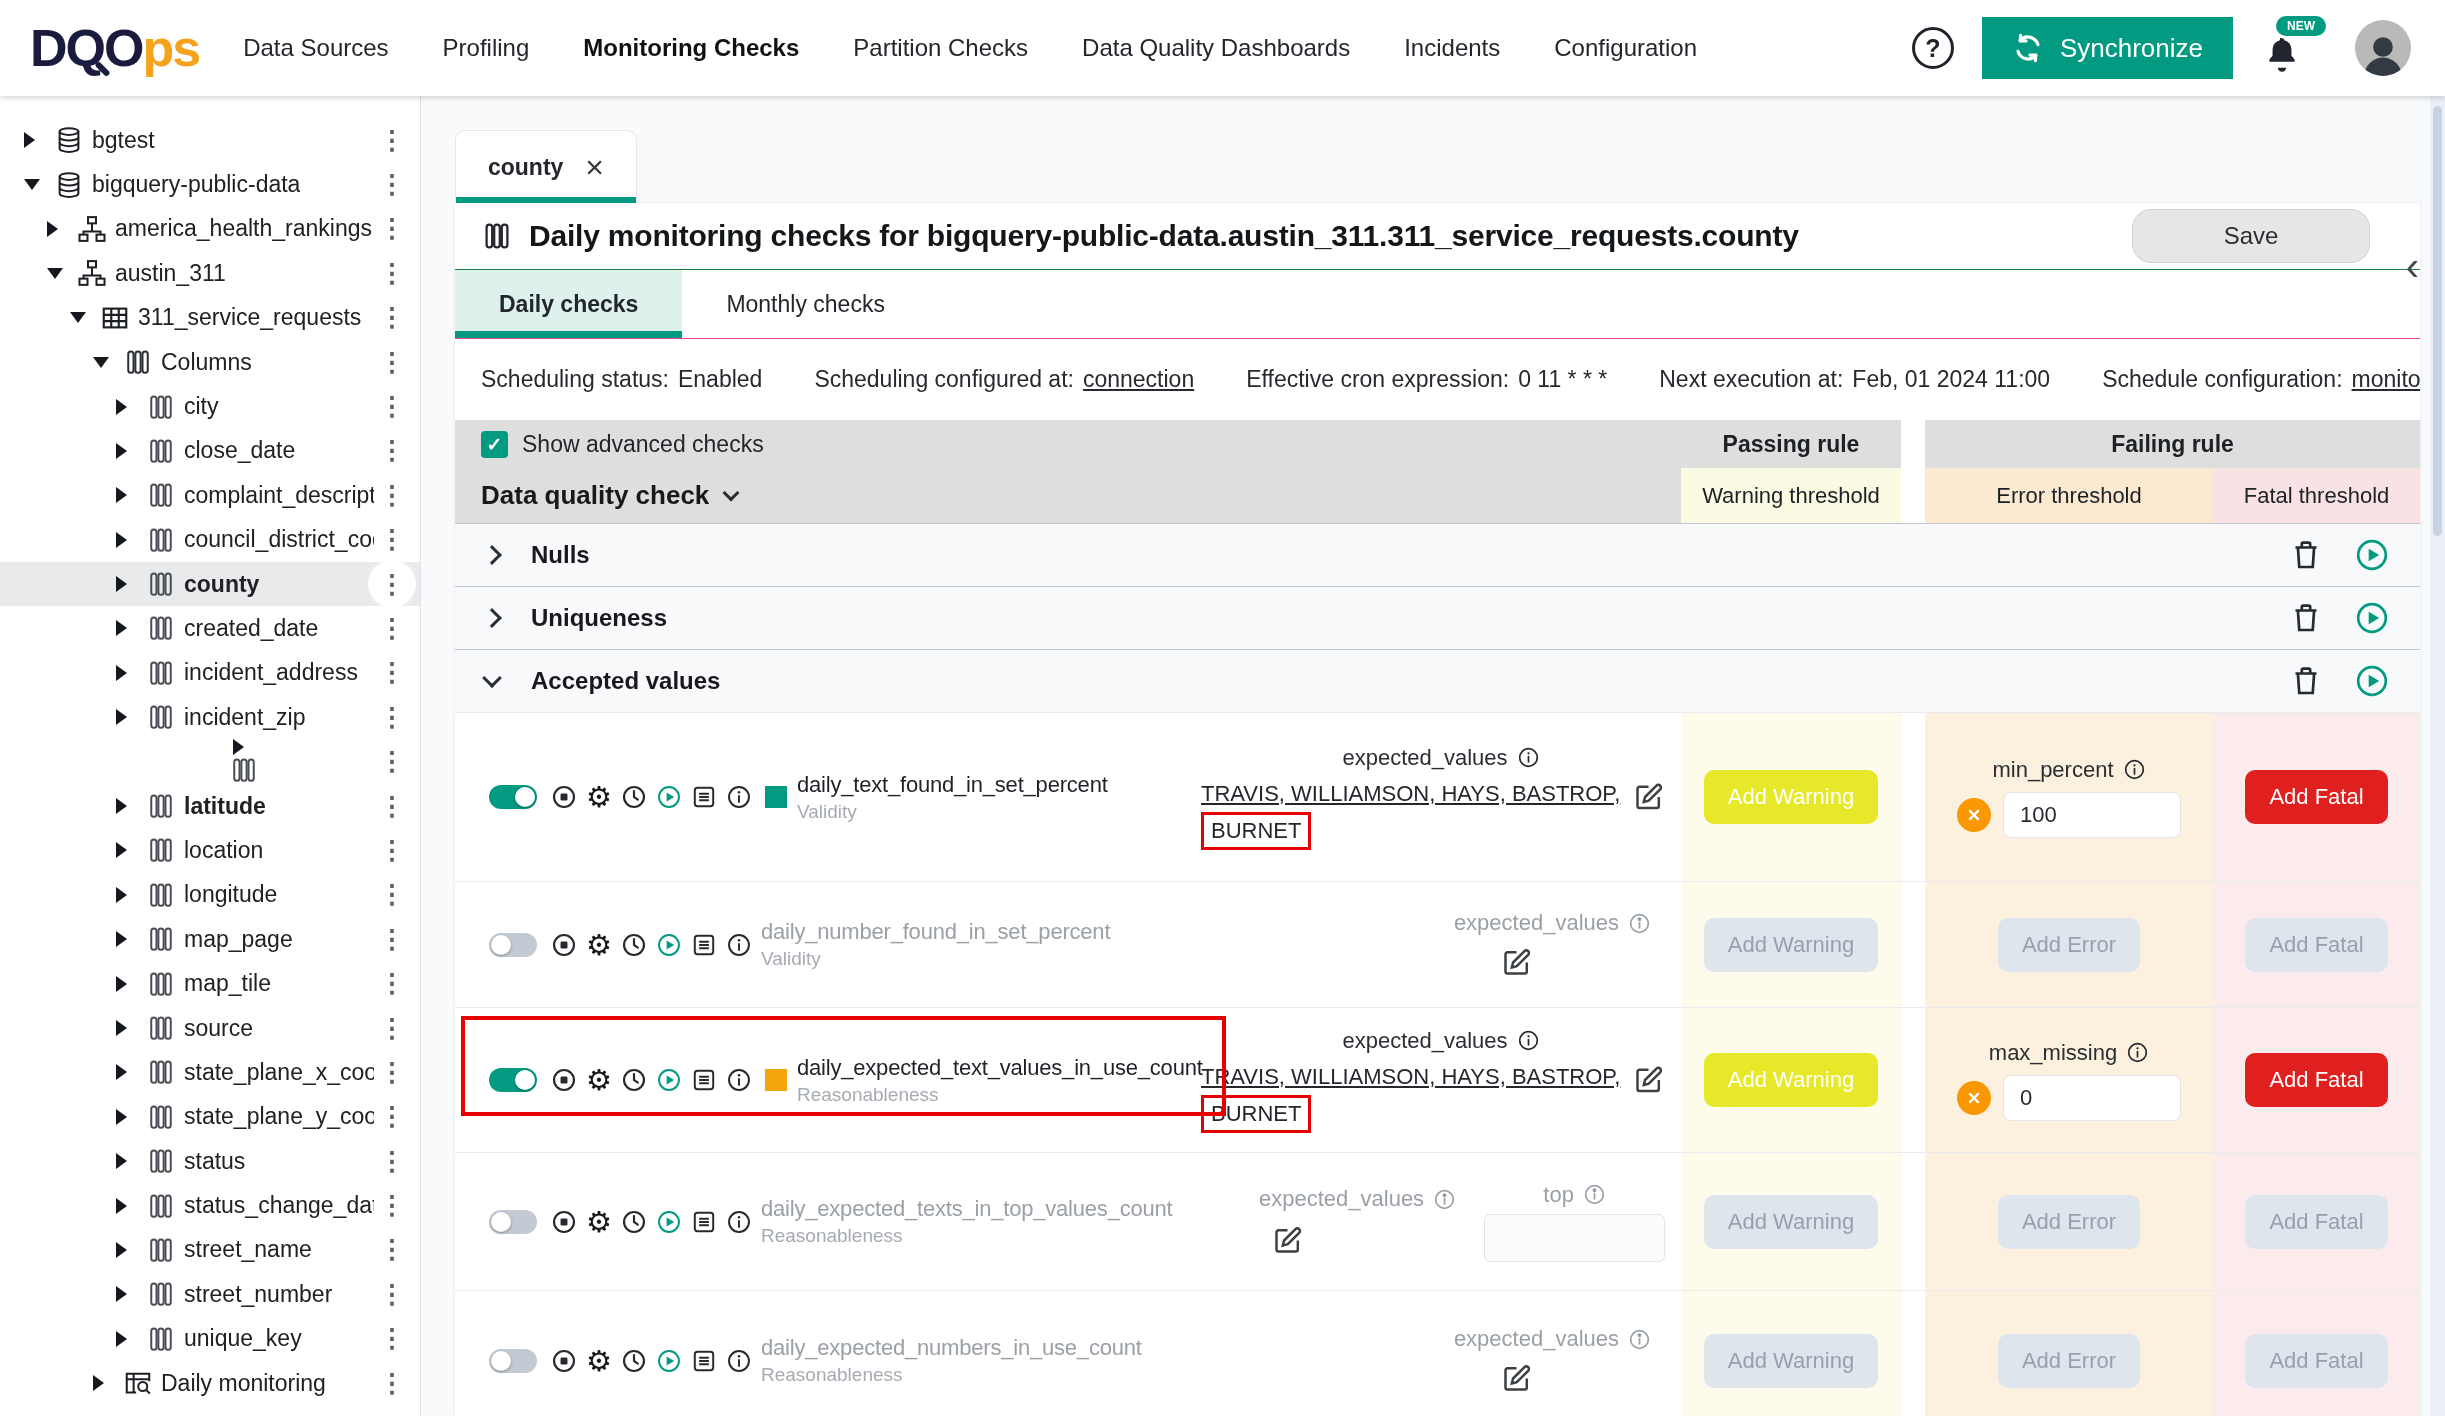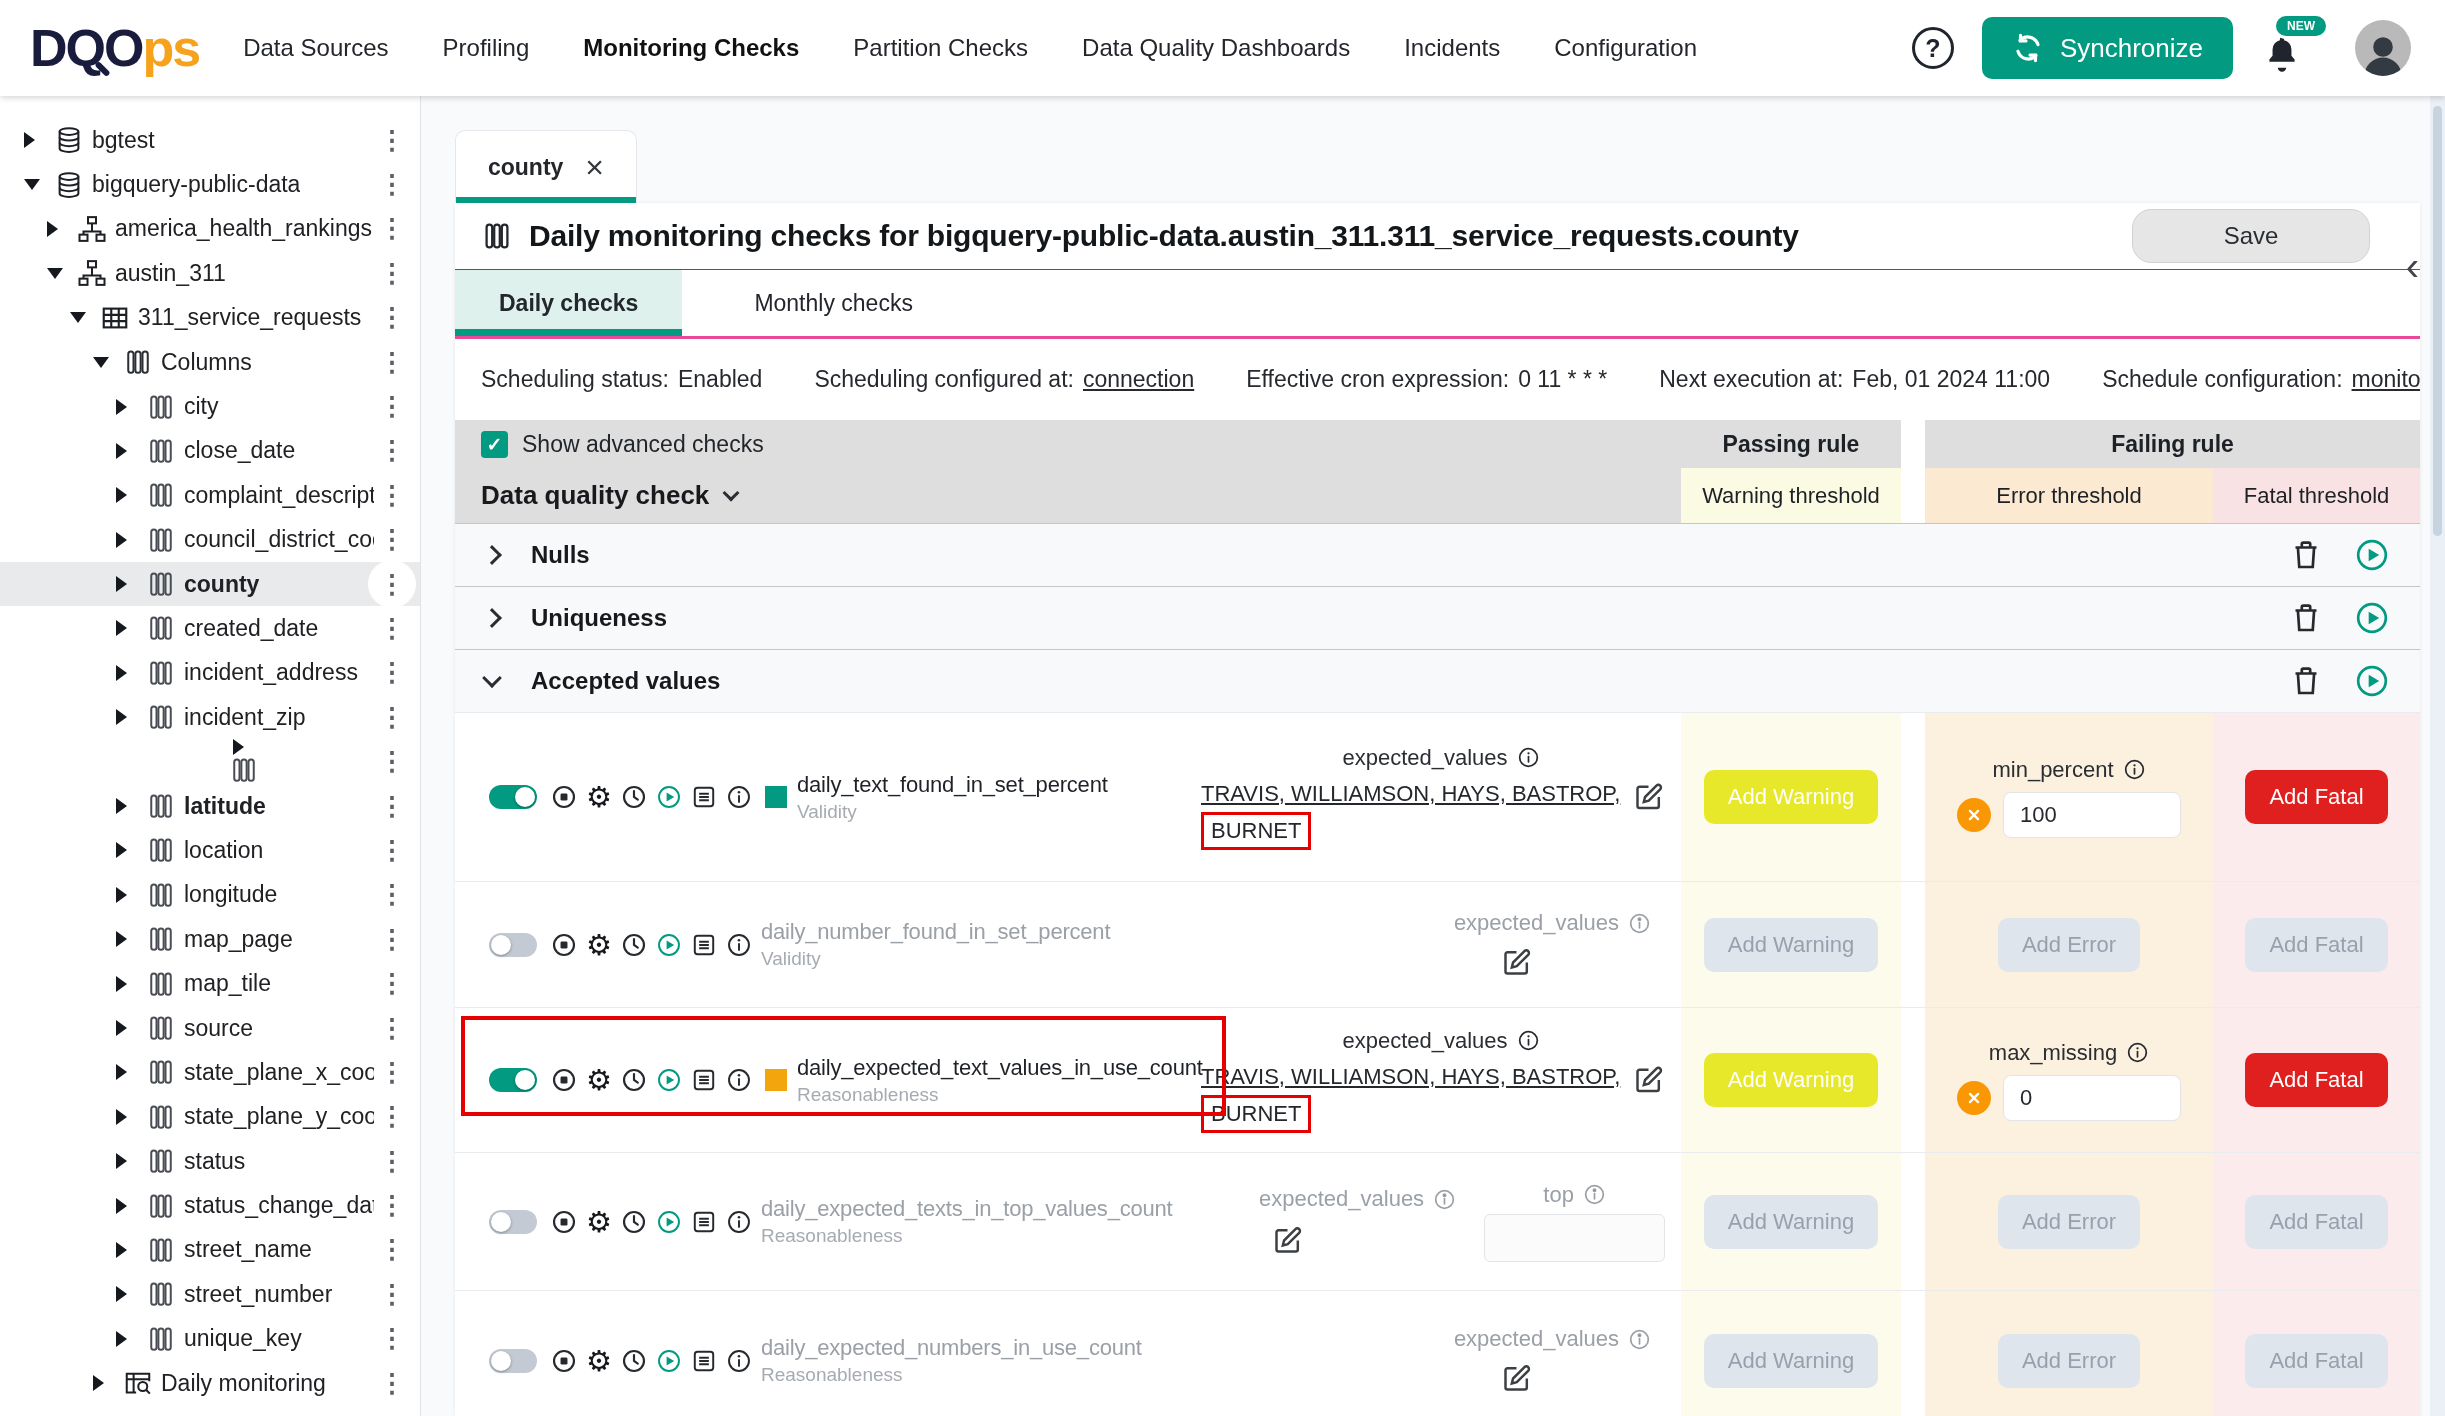--- a/index.html
+++ b/index.html
@@ -15,21 +15,21 @@
   .logo .lg-q { color:#191c3c; position:relative; }
   .logo .lg-q::after { content:""; position:absolute; width:17px; height:6px; background:#191c3c;
                        transform:rotate(45deg); right:-7px; bottom:6px; border-radius:3px; }
   .logo .lg-ps { color:#f6a21c; }
   .nav-items { display:flex; gap:54px; margin-left:44px; font-size:24px; color:#23262b; }
   .nav-item { cursor:pointer; white-space:nowrap; }
   .nav-item.active { font-weight:bold; color:#111; }
   .nav-right { margin-left:auto; display:flex; align-items:center; gap:28px; }
   .help-circle { width:42px; height:42px; border:3px solid #20242c; border-radius:50%;
                  display:flex; align-items:center; justify-content:center; font-size:25px; font-weight:bold; color:#20242c; cursor:pointer; }
-  .sync-btn { height:62px; background:var(--accent); color:#fff; border:none; border-radius:10px;
+  .sync-btn { height:62px; background:var(--accent); color:#fff; border:none; border-radius:0;
               display:flex; align-items:center; gap:16px; padding:0 30px; font-size:26px; font-family:inherit; cursor:pointer; }
   .sync-btn svg { width:32px; height:32px; }
   .bell-wrap { position:relative; width:46px; height:46px; margin-right:20px; cursor:pointer; }
   .bell-wrap svg { width:42px; height:42px; margin-top:8px; }
   .new-badge { position:absolute; top:-12px; left:12px; background:var(--accent); color:#fff;
                font-size:12px; font-weight:bold; padding:3px 11px; border-radius:15px; border:3px solid #fff; }
   .avatar { width:56px; height:56px; border-radius:50%; background:#b9b9b9; overflow:hidden; cursor:pointer; }
   .avatar svg { width:56px; height:56px; margin-top:6px; }
 
   
@@ -65,21 +65,21 @@
   .card { background:#fff; width:1965px; height:1213px; display:flex; flex-direction:column; overflow:hidden;
           box-shadow:0 0 4px rgba(0,0,0,.08); }
 
   .title-row { height:67px; flex:none; display:flex; align-items:center; padding:0 26px; border-bottom:1px solid #15803d;justify-content:flex-end; }
   .title-icon { width:32px; height:32px; margin-right:16px; }
   .title-icon svg { width:32px; height:32px; }
   .title { font-size:30px; font-weight:bold; color:#14171a; letter-spacing:-0.2px; white-space:nowrap; }
   .save-btn { margin-left:auto; margin-right:24px; width:238px; height:54px; background:#e6e6e6;
               border:1px solid #d2d2d2; border-radius:19px; font-size:24px; color:#2a2e33; font-family:inherit; cursor:pointer; }
 
-  .tabs-row { height:69px; flex:none; display:flex; border-bottom:3px solid #ec4899;gap:28px; }
+  .tabs-row { height:69px; flex:none; display:flex; border-bottom:1px solid #ec4899; }
   .subtab { height:100%; padding:0 44px; display:flex; align-items:center; font-size:23px; color:#23262b; position:relative; cursor:pointer; }
   .subtab.active { background:#def1ed; font-weight:bold; }
   .subtab.active::after { content:""; position:absolute; left:0; right:0; bottom:0; height:7px; background:var(--accent); }
 
   .sched-row { height:81px; flex:none; display:flex; align-items:center; padding:0 26px; gap:52px;
                font-size:23px; color:#26292e; white-space:nowrap; }
   .sseg { display:flex; gap:9px; }
   .slink { text-decoration:underline; cursor:pointer; }
 
   

